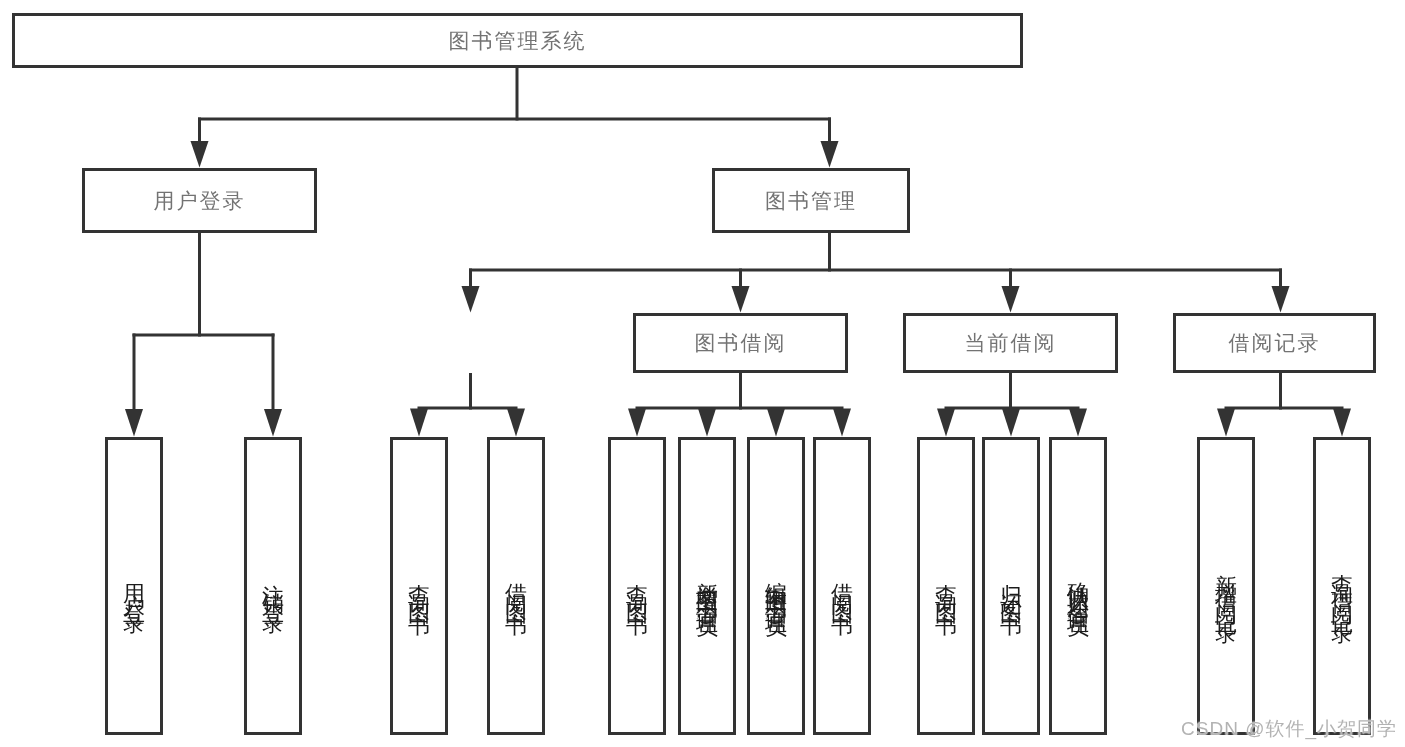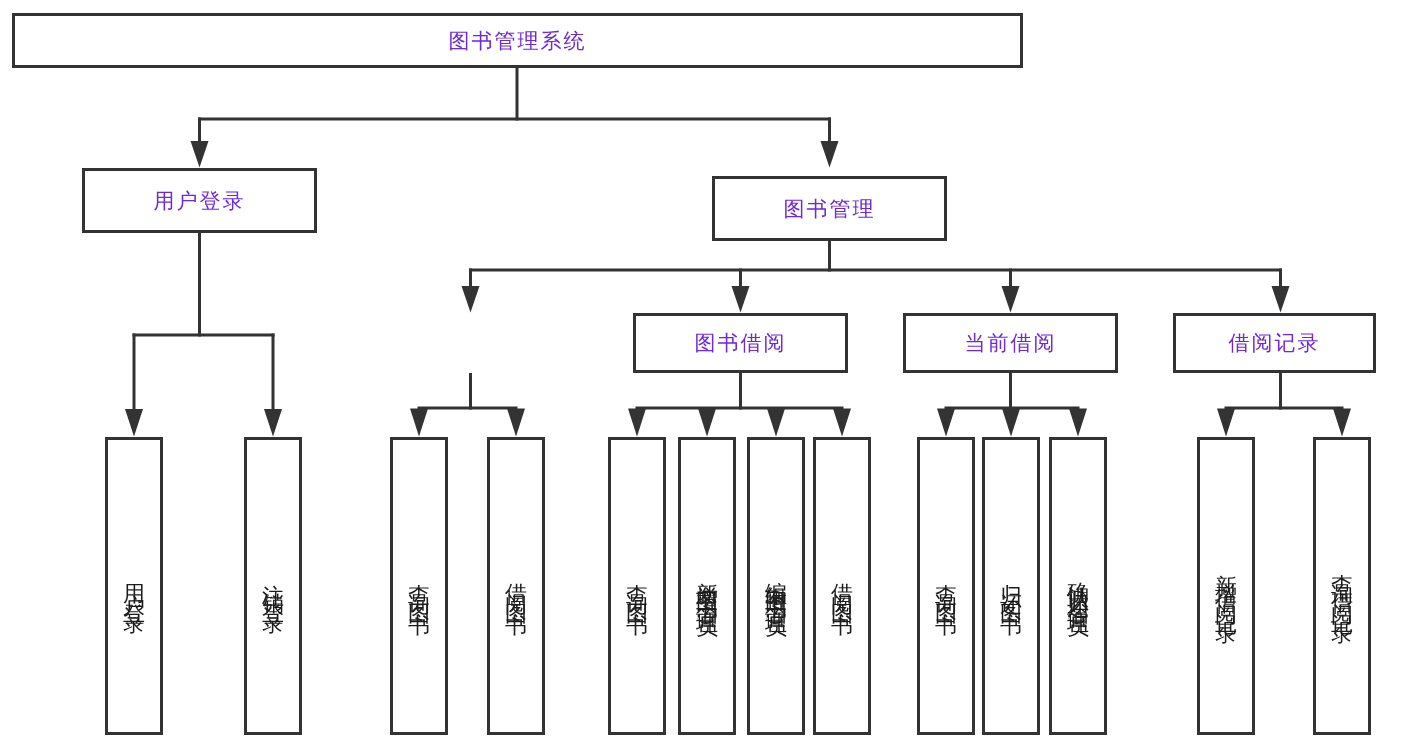--- a/index.html
+++ b/index.html
@@ -26,21 +26,21 @@
     box-sizing: border-box;
     border: 3px solid #333333;
     background: #ffffff;
     display: flex;
     align-items: center;
     justify-content: center;
     z-index: 2;
   }
   .hnode {
     font-size: 21px;
-    color: #6d28d9;
+    color: #737373;
     letter-spacing: 2px;
   }
   .leaf {
     width: 58px;
     top: 437px;
     height: 298px;
   }
   .leaf .vtext {
     writing-mode: vertical-rl;
     text-orientation: mixed;
@@ -120,21 +120,21 @@
     <polygon points="1333,408.5 1351,408.5 1342,436.5" stroke="none"></polygon>
   </svg>
 
   <div class="node hnode" style="left:12px; top:13px; width:1011px; height:55px;">
     <span>图书管理系统</span>
   </div>
 
   <div class="node hnode" style="left:82px; top:168px; width:235px; height:65px;">
     <span>用户登录</span>
   </div>
-  <div class="node hnode" style="left:712px; top:176px; width:235px; height:65px;">
+  <div class="node hnode" style="left:712px; top:168px; width:198px; height:65px;">
     <span>图书管理</span>
   </div>
 
   <div class="node hnode" style="left:633px; top:313px; width:215px; height:60px;">
     <span>图书借阅</span>
   </div>
   <div class="node hnode" style="left:903px; top:313px; width:215px; height:60px;">
     <span>当前借阅</span>
   </div>
   <div class="node hnode" style="left:1173px; top:313px; width:203px; height:60px;">
@@ -178,14 +178,15 @@
     <span class="vtext">确认归还（管理员）</span>
   </div>
 
   <div class="node leaf" style="left:1197px;">
     <span class="vtext">新增借阅记录</span>
   </div>
   <div class="node leaf" style="left:1313px;">
     <span class="vtext">查询借阅记录</span>
   </div>
 
+  <div id="watermark">CSDN @软件_小贺同学</div>
 
 </div>
 
 </body></html>

